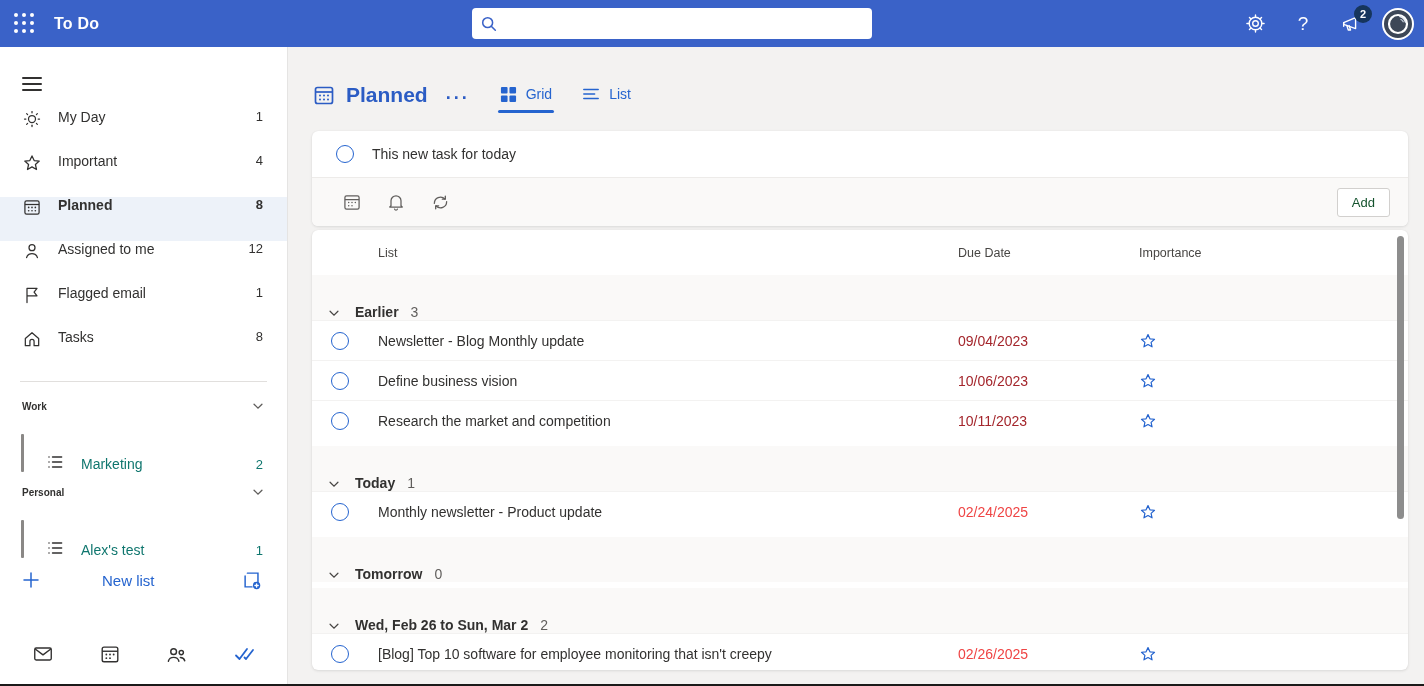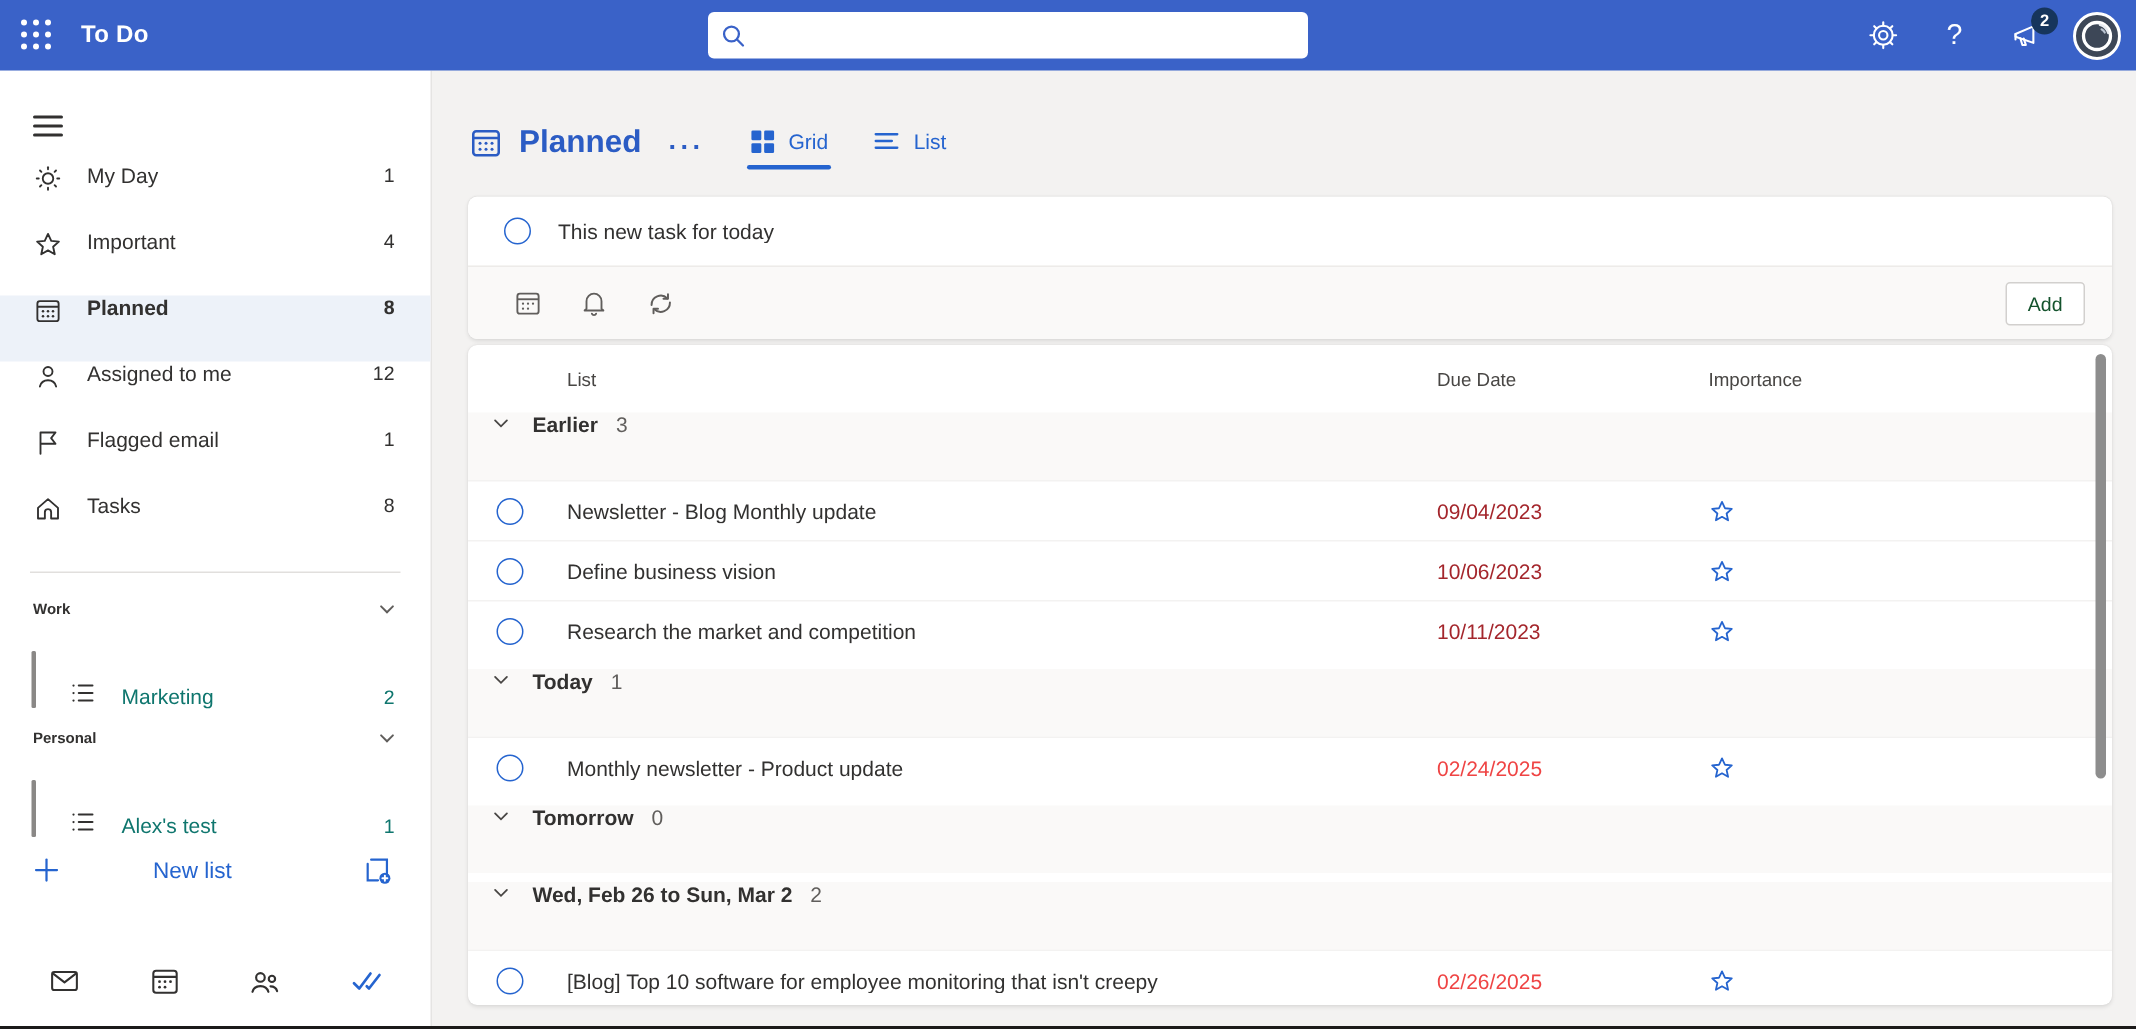--- a/index.html
+++ b/index.html
@@ -71,21 +71,21 @@
   .tool-ic { width:24px; height:24px; display:flex; align-items:center; justify-content:center; cursor:pointer; }
   .add-btn { margin-left:auto; background:#fff; border:1px solid #d2d0ce; color:#14532d;
     font-size:13px; padding:6px 14px; border-radius:3px; cursor:pointer; font-family:inherit; }
 
   .list-panel { margin:4px 16px 0 24px; background:#fff; border-radius:6px; position:relative;
     box-shadow:0 1px 3px rgba(0,0,0,.1), 0 0 1px rgba(0,0,0,.08); height:440px; overflow:hidden; }
   .grid-row { display:grid; grid-template-columns:56px 590px 157px 1fr; align-items:center; }
   .thead { height:45px; }
   .thead .th { font-size:12.5px; color:#484644; }
   .thead .th.first { padding-left:10px; }
-  .band { height:45px; background:#faf9f8; display:flex; align-items:flex-start; padding-left:15px; margin-top:6px; cursor:pointer; }
+  .band { height:45px; background:#faf9f8; display:flex; align-items:flex-end; padding-left:15px; margin-top:6px; cursor:pointer; }
   .band.first { margin-top:0; }
   .band .chev { margin-right:14px; display:flex; }
   .band .bname { font-size:14px; font-weight:bold; color:#323130; margin-right:12px; }
   .band .bcnt { font-size:14px; color:#605e5c; }
   .task-row { height:40px; border-top:1px solid #f3f2f1; cursor:pointer; }
   .task-row:first-of-type { border-top:none; }
   .tcheck { display:flex; align-items:center; justify-content:center; }
   .circle { width:18px; height:18px; border:1.5px solid #2564cf; border-radius:50%; background:#fff; cursor:pointer; }
   .ttitle { font-size:14px; color:#323130; padding-left:10px; white-space:nowrap; overflow:hidden; }
   .tdue { font-size:14px; color:#ef4444; }

